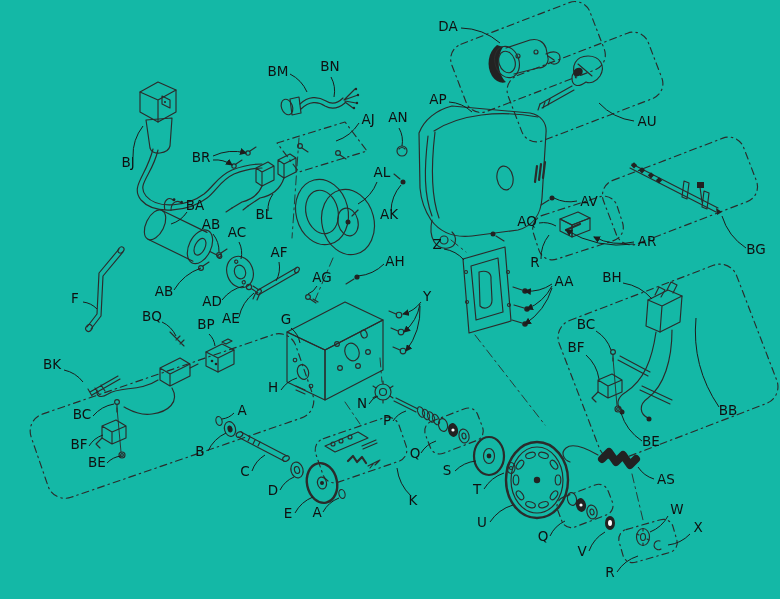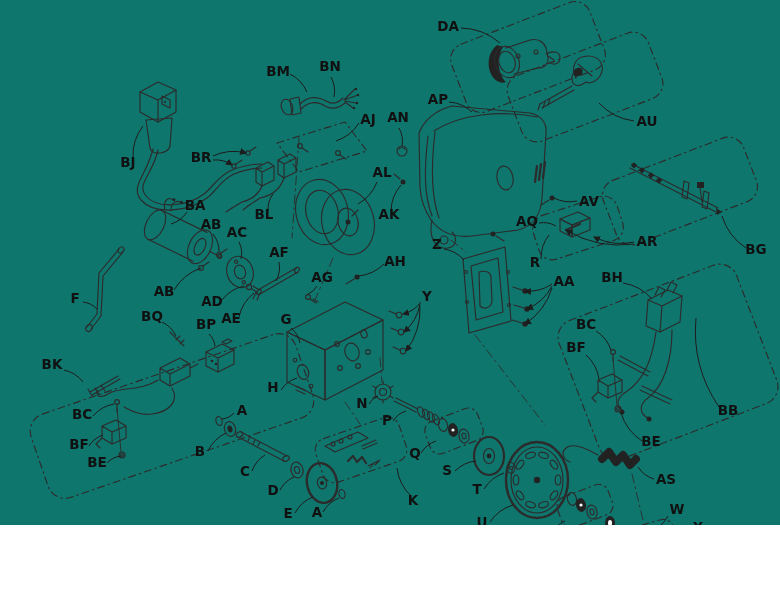--- a/index.html
+++ b/index.html
@@ -1,17 +1,17 @@
 <!DOCTYPE html>
 <html><head>
 <meta charset="utf-8">
 <style>
   html,body{margin:0;padding:0;background:#ffffff;}
-  .stage{position:relative;width:780px;height:525px;background:#0f766e;overflow:hidden;
-         font-family:"DejaVu Sans","Liberation Sans",sans-serif;font-weight:bold;}
+  .stage{position:relative;width:780px;height:599px;background:#14b8a6;overflow:hidden;
+         font-family:"DejaVu Sans","Liberation Sans",sans-serif;}
   svg{position:absolute;left:0;top:0;}
   .art{stroke:#2b2b2b;fill:none;stroke-width:1.15;stroke-linecap:round;stroke-linejoin:round;}
   .dash{stroke-dasharray:7 4 1.5 4;}
   .cl{stroke-dasharray:9 4 2 4;stroke-width:0.9;}
   .fill{fill:#222;stroke:none;}
   .thick{stroke-width:2.2;}
   .leader{fill:none;stroke:#1c1c1c;stroke-width:1;}
   .lbl{font-family:"DejaVu Sans","Liberation Sans",sans-serif;font-size:13.5px;fill:#101010;
        text-anchor:middle;}
 </style>

